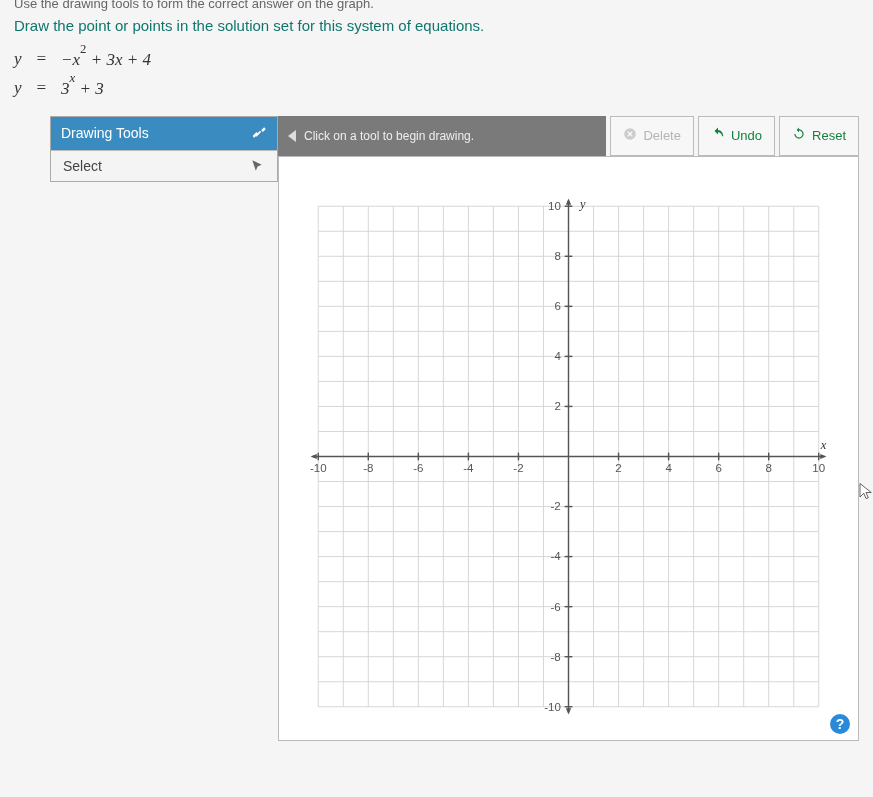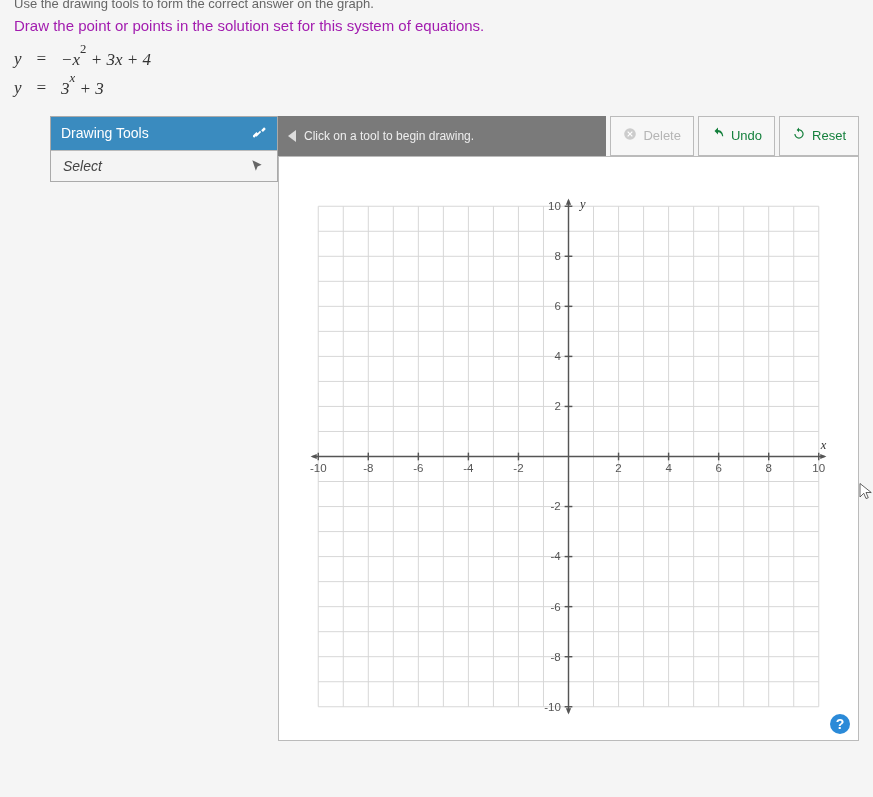--- a/index.html
+++ b/index.html
@@ -13,21 +13,21 @@
     padding: 0 14px;
   }
   .top-text {
     font-size: 13px;
     color: #666;
     margin-top: -4px;
     margin-bottom: 6px;
   }
   .instruction {
     font-size: 15px;
-    color: #a21caf;
+    color: #0f766e;
     margin-bottom: 10px;
   }
   .eqs {
     font-family: "Cambria Math", Georgia, serif;
     font-style: italic;
     font-size: 17px;
     color: #333;
     margin-bottom: 14px;
     line-height: 1.6;
   }
@@ -58,21 +58,20 @@
   .tools-header svg { fill: #fff; }
   .tool-row {
     display: flex;
     justify-content: space-between;
     align-items: center;
     padding: 7px 12px;
     font-size: 14px;
     border-top: 1px solid #bbb;
     background: #f4f4f4;
     cursor: pointer;
-    font-style: italic;
   }
   .tool-icon { width: 16px; display: flex; justify-content: center; }
 
   .canvas-col {
     flex: 1;
     display: flex;
     flex-direction: column;
   }
   .canvas-toolbar {
     display: flex;

